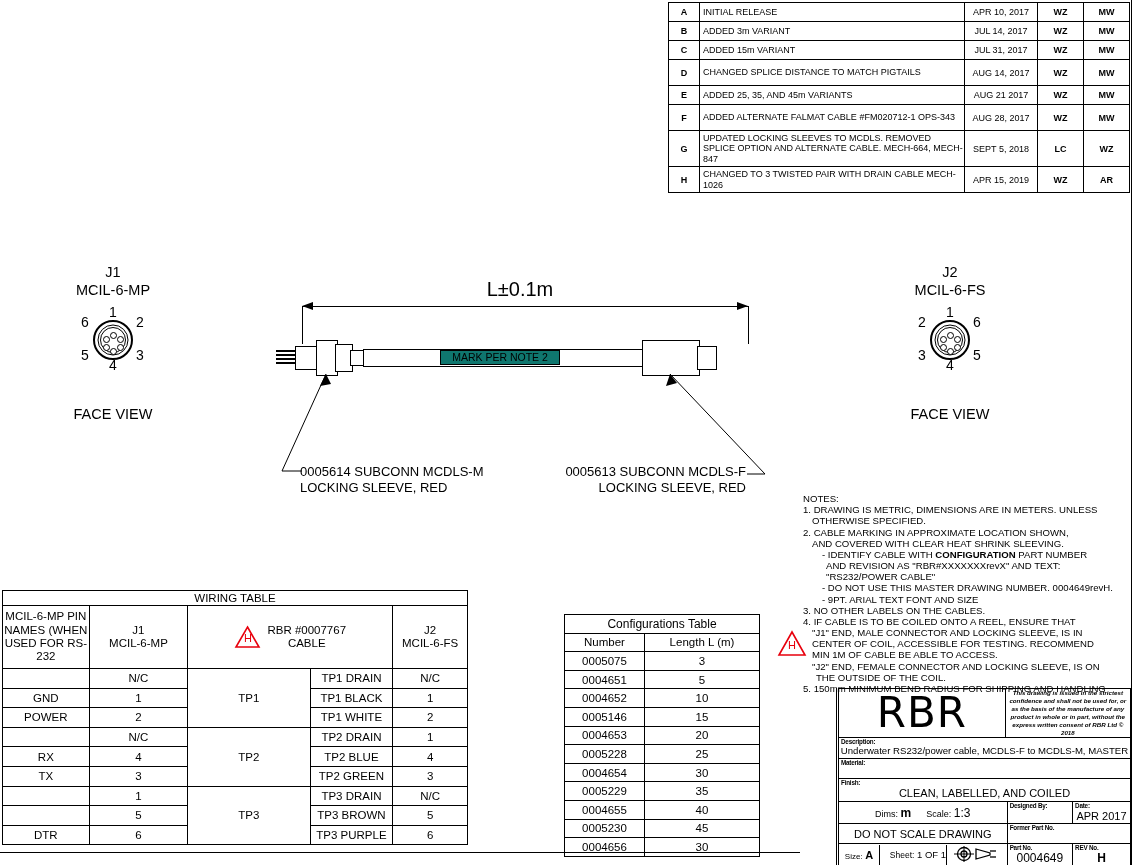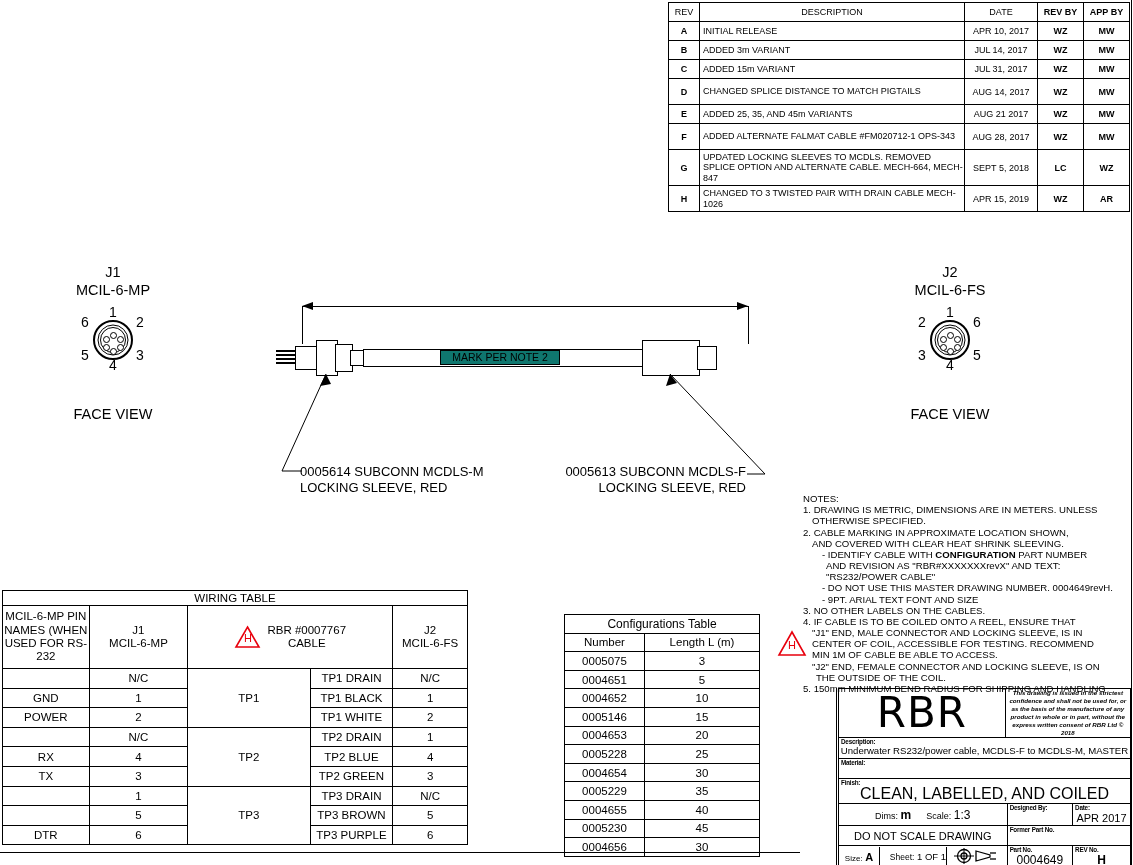--- a/index.html
+++ b/index.html
@@ -100,27 +100,20 @@
 
   
   .brdr{position:absolute;background:#000;}
 </style>
 </head>
 <body>
 
 <div class="abs" id="revisions">
   <table>
     <tbody>
-    <tr class="hdr">
-      <td class="rev">REV</td>
-      <td>DESCRIPTION</td>
-      <td class="date">DATE</td>
-      <td class="by">REV BY</td>
-      <td class="by">APP BY</td>
-    </tr>
     <tr>
           <td class="rev rv">A</td>
           <td class="desc">INITIAL RELEASE</td>
           <td class="date">APR 10, 2017</td>
           <td class="by">WZ</td>
           <td class="by">MW</td>
         </tr>
     <tr>
           <td class="rev rv">B</td>
           <td class="desc">ADDED 3m VARIANT</td>
@@ -215,20 +208,21 @@
     <div class="pnum" style="left:88px;top:42px">5</div>
     <div class="pnum" style="left:61px;top:52px">4</div>
     <div class="pnum" style="left:33px;top:42px">3</div>
     <div class="pnum" style="left:33px;top:9px">2</div>
   </div>
   <div style="margin-top:30px">FACE VIEW</div>
 </div>
 
 <div class="abs" id="cable">
 
+  <div style="position:absolute;left:0;top:0;width:520px;text-align:center;font-size:20px;">L±0.1m</div>
 
   <div class="dimline" style="left:42px;top:28px;width:446px;"></div>
   <div class="arrowL" style="left:42px;top:24px;"></div>
   <div class="arrowR" style="left:477px;top:24px;"></div>
   <div class="vtick" style="left:42px;top:28px;height:38px;"></div>
   <div class="vtick" style="left:488px;top:28px;height:38px;"></div>
 
   <div class="thinline" style="left:16px;top:72px;width:20px;height:2px;background:#000;"></div>
   <div class="thinline" style="left:16px;top:76px;width:20px;height:2px;background:#000;"></div>
   <div class="thinline" style="left:16px;top:80px;width:20px;height:2px;background:#000;"></div>
@@ -469,21 +463,21 @@
     <tr>
       <td colspan="2" style="height:19px;">
         <span class="tbfield">Material:</span>
         <div style="font-size:9.6px;padding-top:6px;"></div>
       </td>
     </tr>
 
     <tr>
       <td colspan="2" style="height:22px;text-align:center;">
         <span class="tbfield">Finish:</span>
-        <div style="font-size:16px;padding-top:6px;">CLEAN, LABELLED, AND COILED</div>
+        <div style="font-size:11px;padding-top:6px;">CLEAN, LABELLED, AND COILED</div>
       </td>
     </tr>
   </tbody>
     </table>
 
   <table style="margin-top:-1px;">
     <tbody>
         <tr style="height:22px;">
       <td style="width:170px;">
         <span style="font-size:9px;">Dims:</span>

